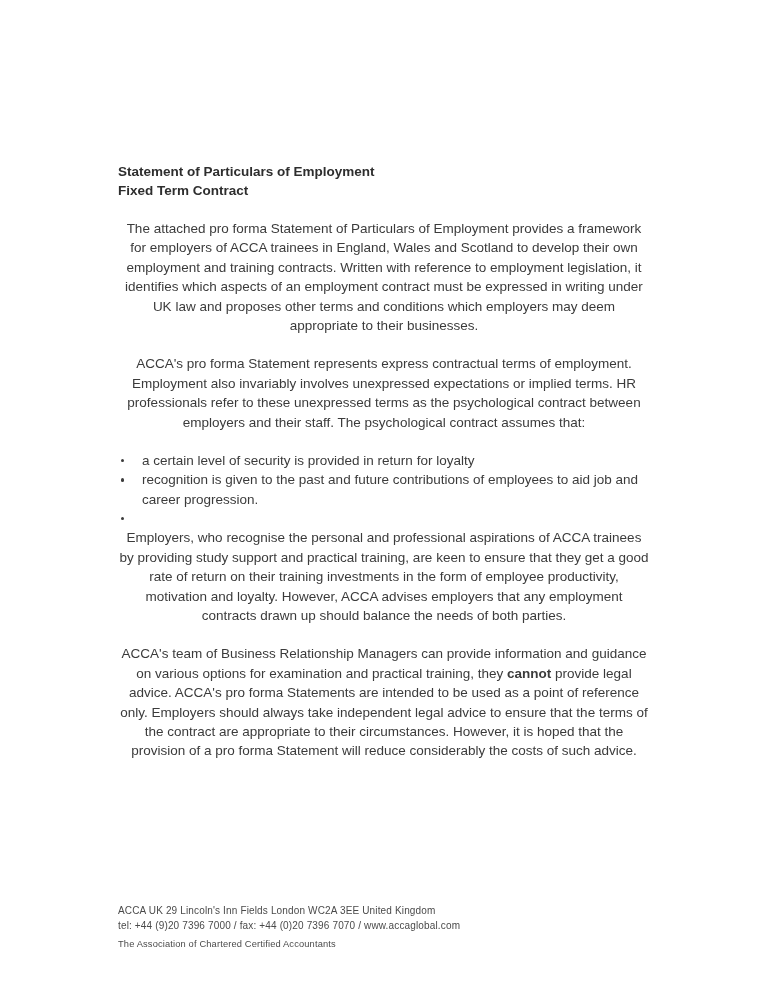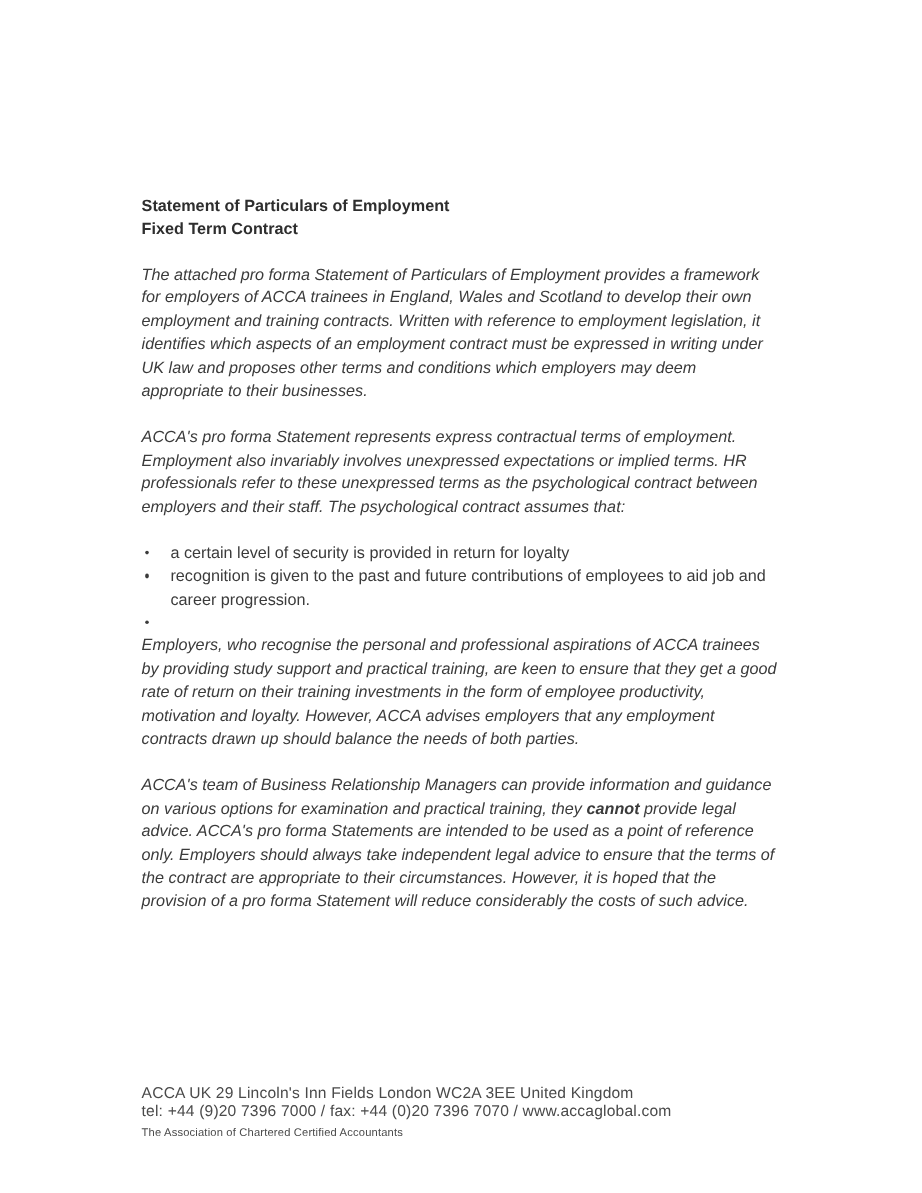--- a/index.html
+++ b/index.html
@@ -32,22 +32,21 @@
     margin: 0;
   }
   .doc-title .line {
     display: block;
   }
   p.para {
     font-size: 13.5px;
     line-height: 19.4px;
     margin: 0;
     color: #3b3b3b;
-    text-align: left;
-    font-style: italic;
+    text-align: center;
   }
   .spacer-para {
     height: 19px;
   }
   ul.bullets {
     list-style: none;
     margin: 0;
     padding: 0;
   }
   ul.bullets li {
@@ -67,21 +66,21 @@
     background: #3b3b3b;
     border-radius: 50%;
   }
   .footer {
     position: absolute;
     left: 118px;
     top: 903px;
     width: 540px;
   }
   .footer-line {
-    font-size: 13px;
+    font-size: 10px;
     line-height: 15px;
     color: #4a4a4a;
     letter-spacing: 0.15px;
   }
   .footer-assoc {
     font-size: 9.3px;
     line-height: 15px;
     color: #4a4a4a;
     letter-spacing: 0.15px;
     margin-top: 4px;

